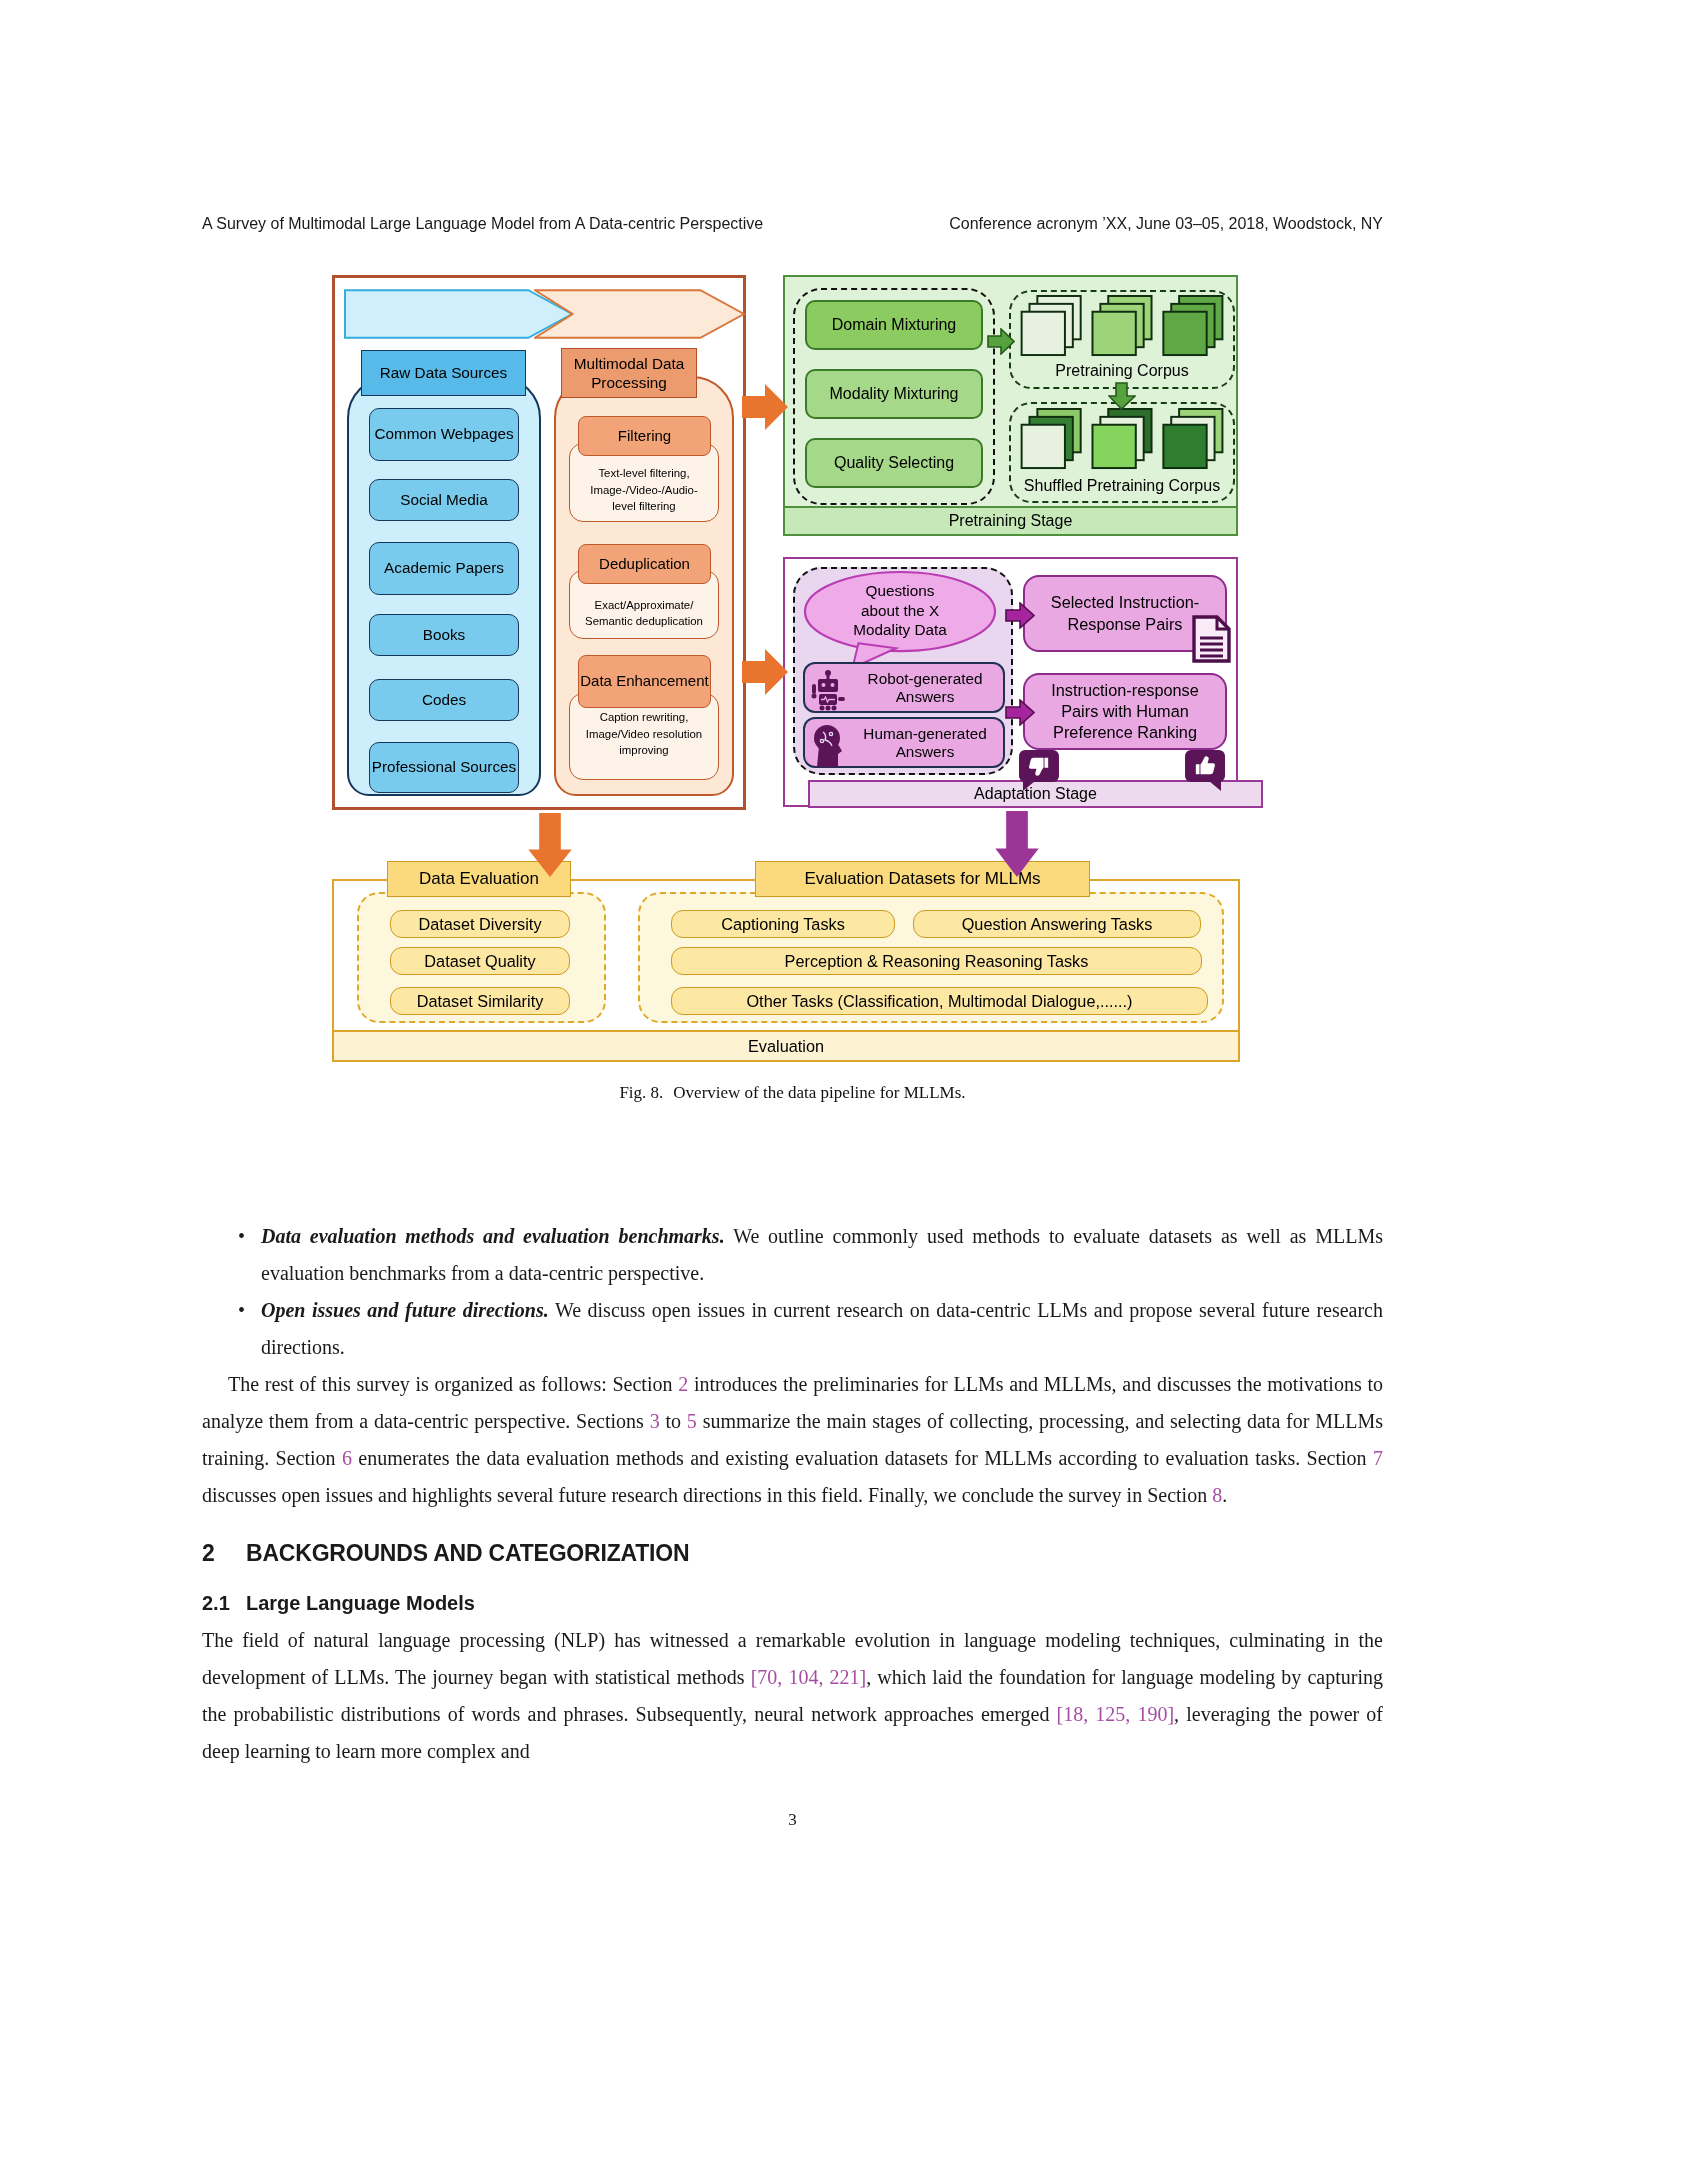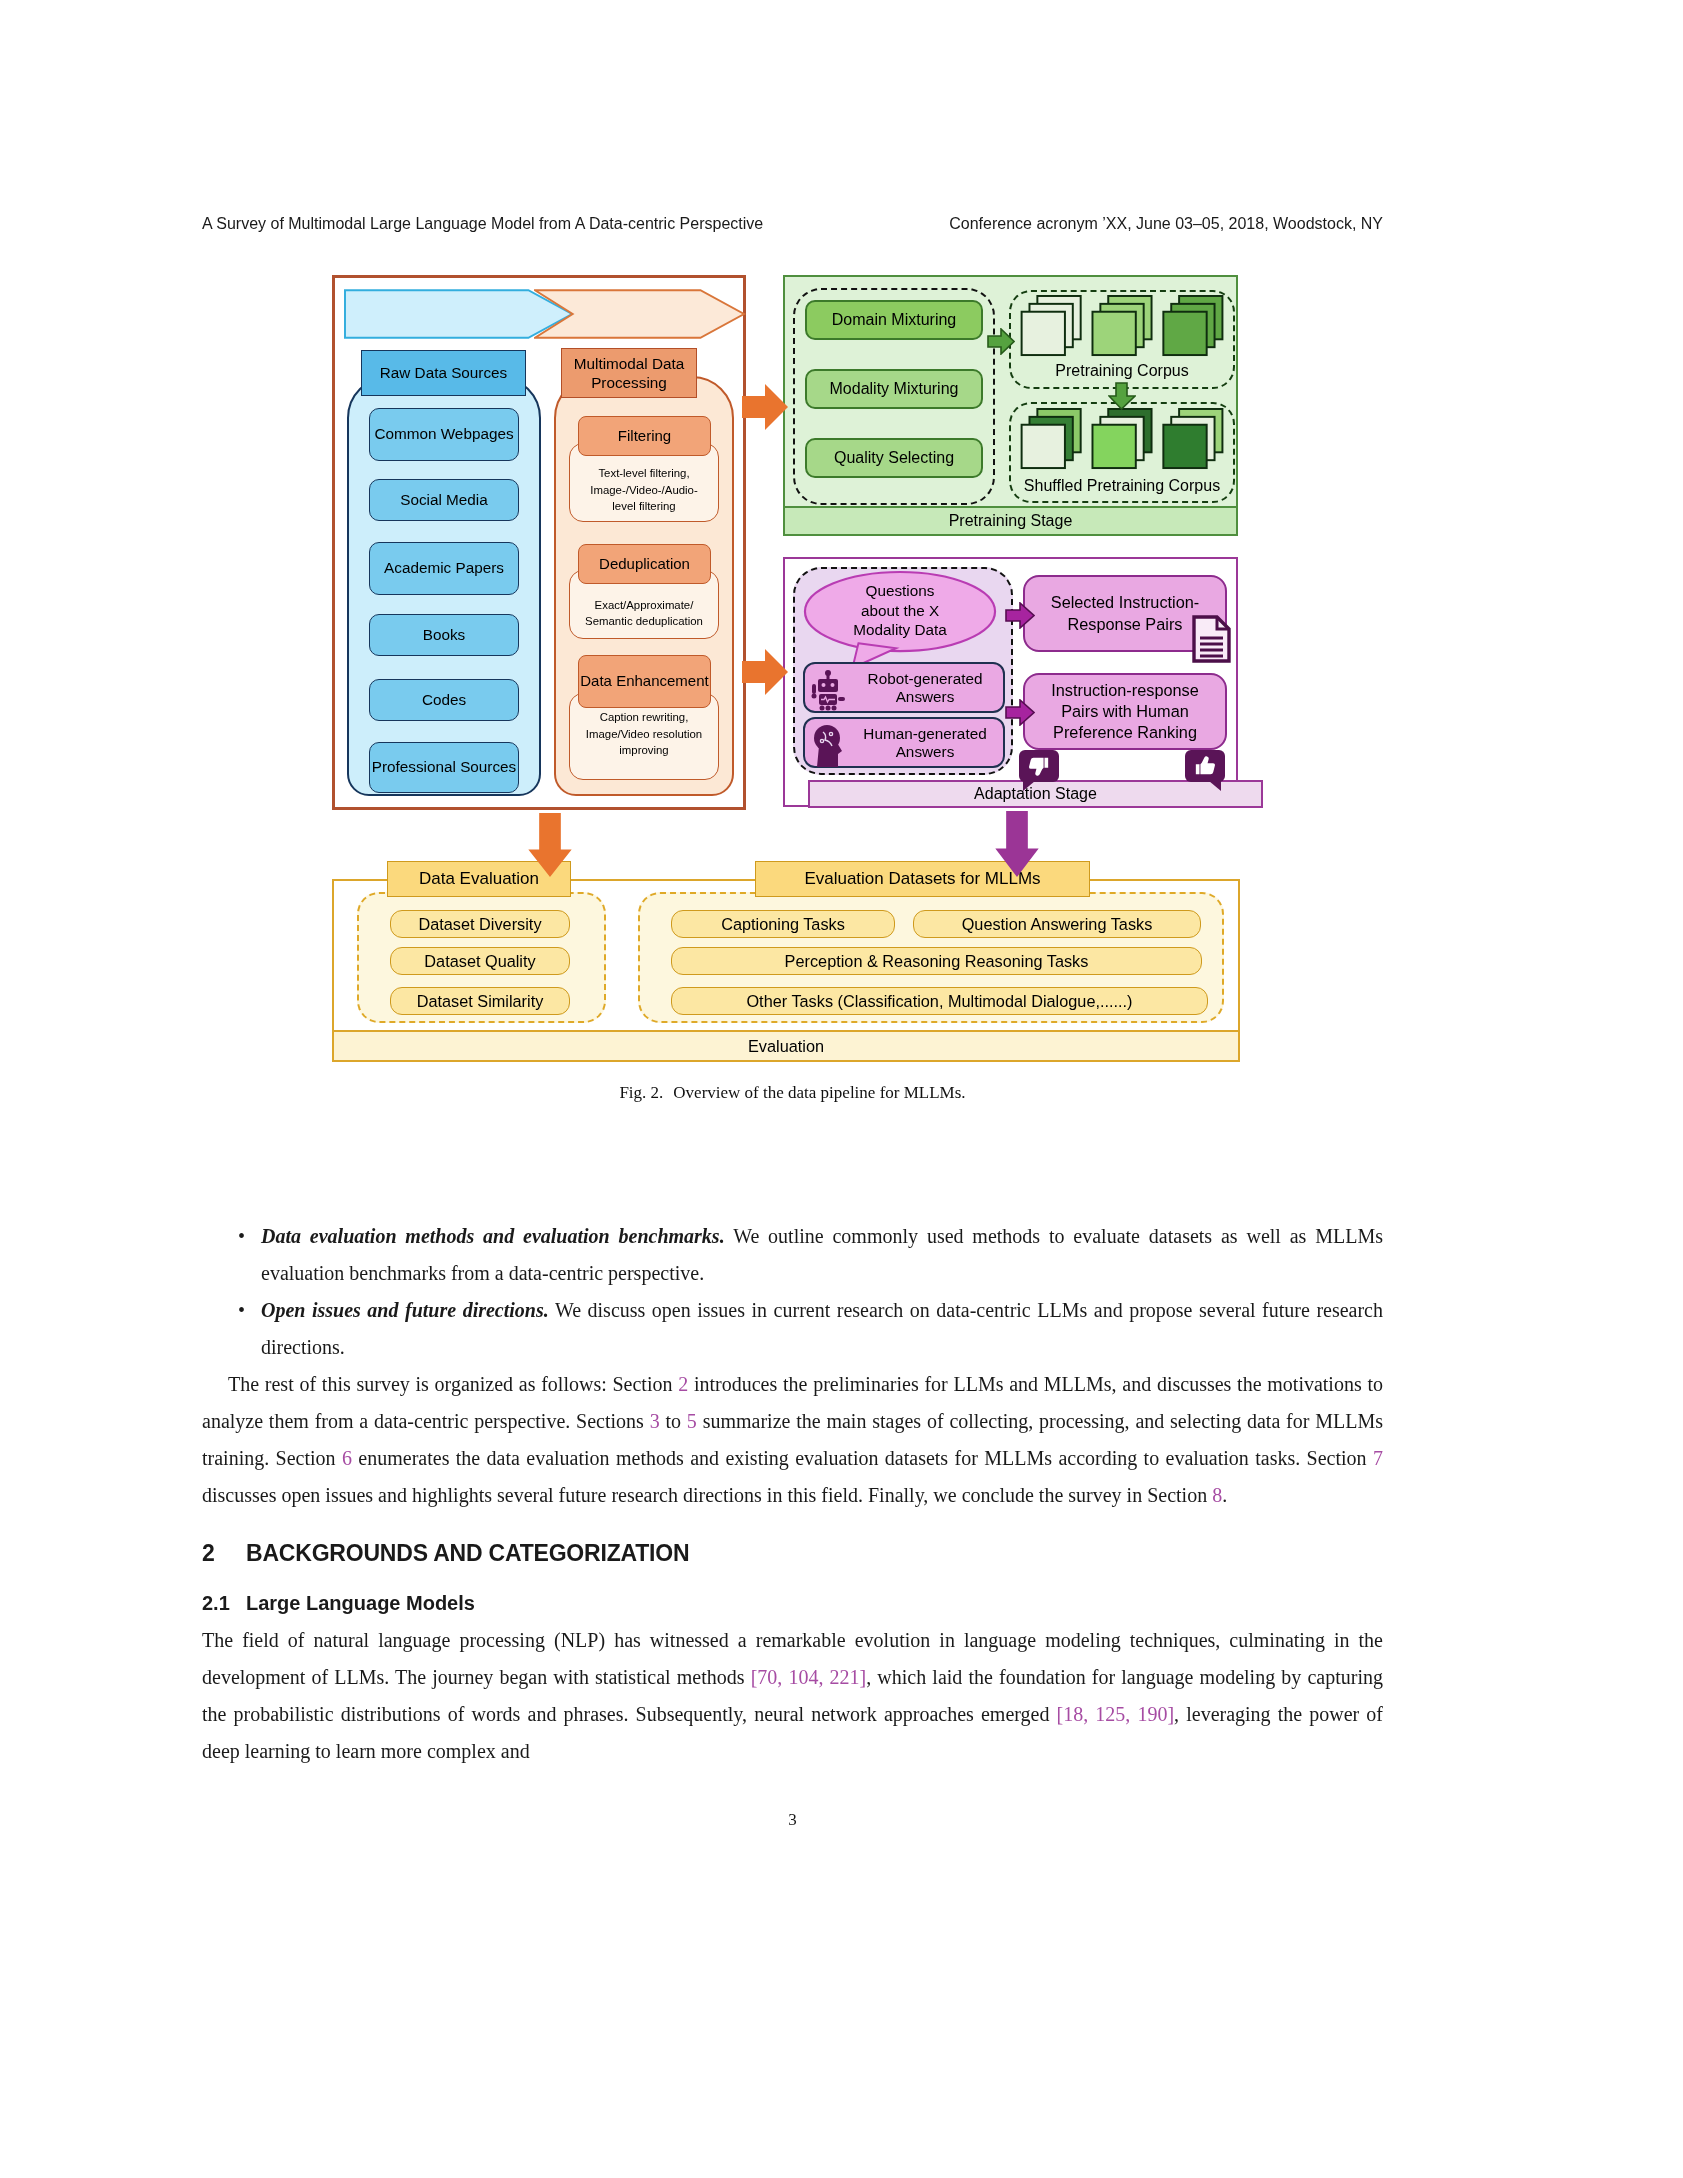--- a/index.html
+++ b/index.html
@@ -30,21 +30,21 @@
             font-size:15.3px;line-height:1.25;z-index:4;}
   .ohead{left:246px;width:133px;background:#f2a478;border:1.5px solid #c05a2a;border-radius:8px;
          font-size:15px;line-height:1.2;z-index:4;}
   .odesc{left:237px;width:150px;background:#fdf3e8;border:1.5px solid #c05a2a;border-radius:14px;
          font-size:11.4px;line-height:1.45;z-index:3;align-items:flex-end;}
 
   .greenbox{left:451px;top:2px;width:455px;height:260px;border:2.5px solid #4F8F3E;background:#def2d7;z-index:1;}
   .green-bar{left:451px;top:233px;width:455px;height:30px;background:#c7e9b9;border:2.5px solid #4F8F3E;
              font-size:16px;z-index:2;}
   .gdash{left:461px;top:15px;width:202px;height:217px;border:2.5px dashed #111;border-radius:28px;z-index:2;}
-  .gitem{left:473px;width:178px;height:40px;border:2px solid #3c7a2a;border-radius:10px;font-size:16px;z-index:3;}
+  .gitem{left:473px;width:178px;height:50px;border:2px solid #3c7a2a;border-radius:10px;font-size:16px;z-index:3;}
   .gcorp{left:677px;top:17px;width:226px;height:99px;border:2.5px dashed #143d10;border-radius:22px;z-index:2;}
   .gshuf{left:677px;top:129px;width:226px;height:101px;border:2.5px dashed #143d10;border-radius:22px;z-index:2;}
   .glabel{font-size:16px;z-index:3;}
 
   .purplebox{left:451px;top:284px;width:455px;height:250px;border:2.5px solid #9B3898;background:#fff;z-index:1;}
   .purple-bar{left:476px;top:507px;width:455px;height:28px;background:#eedaee;border:2.5px solid #9B3898;
               font-size:16px;z-index:2;}
   .pdash{left:461px;top:294px;width:220px;height:208px;border:2.5px dashed #111;border-radius:28px;
          background:#e9d7f0;z-index:2;}
   .pbox{left:471px;width:202px;height:51px;background:#eaa8e3;border:2px solid #1f3050;border-radius:12px;
@@ -287,21 +287,21 @@
 
     <div class="abs edash" style="left:306px;width:586px;"></div>
     <div class="abs cc ehead" style="left:423px;width:335px;">Evaluation Datasets for MLLMs</div>
     <div class="abs cc eitem" style="left:339px;top:637px;width:224px;">Captioning Tasks</div>
     <div class="abs cc eitem" style="left:581px;top:637px;width:288px;">Question Answering Tasks</div>
     <div class="abs cc eitem" style="left:339px;top:674px;width:531px;">Perception &amp; Reasoning Reasoning Tasks</div>
     <div class="abs cc eitem" style="left:339px;top:714px;width:537px;">Other Tasks (Classification, Multimodal Dialogue,......)</div>
   </div>
 
   <div class="abs caption">
-    <span>Fig. 2.</span><span class="gap"></span><span>Overview of the data pipeline for MLLMs.</span>
+    <span>Fig. 8.</span><span class="gap"></span><span>Overview of the data pipeline for MLLMs.</span>
   </div>
 
   <div class="abs bodytext">
     <div class="bullet">
       <span class="mark">•</span>
       <span class="lead">Data evaluation methods and evaluation benchmarks.</span><span> We outline commonly used methods to evaluate datasets as well as MLLMs evaluation benchmarks from a data-centric perspective.</span>
     </div>
     <div class="bullet">
       <span class="mark">•</span>
       <span class="lead">Open issues and future directions.</span><span> We discuss open issues in current research on data-centric LLMs and propose several future research directions.</span>

